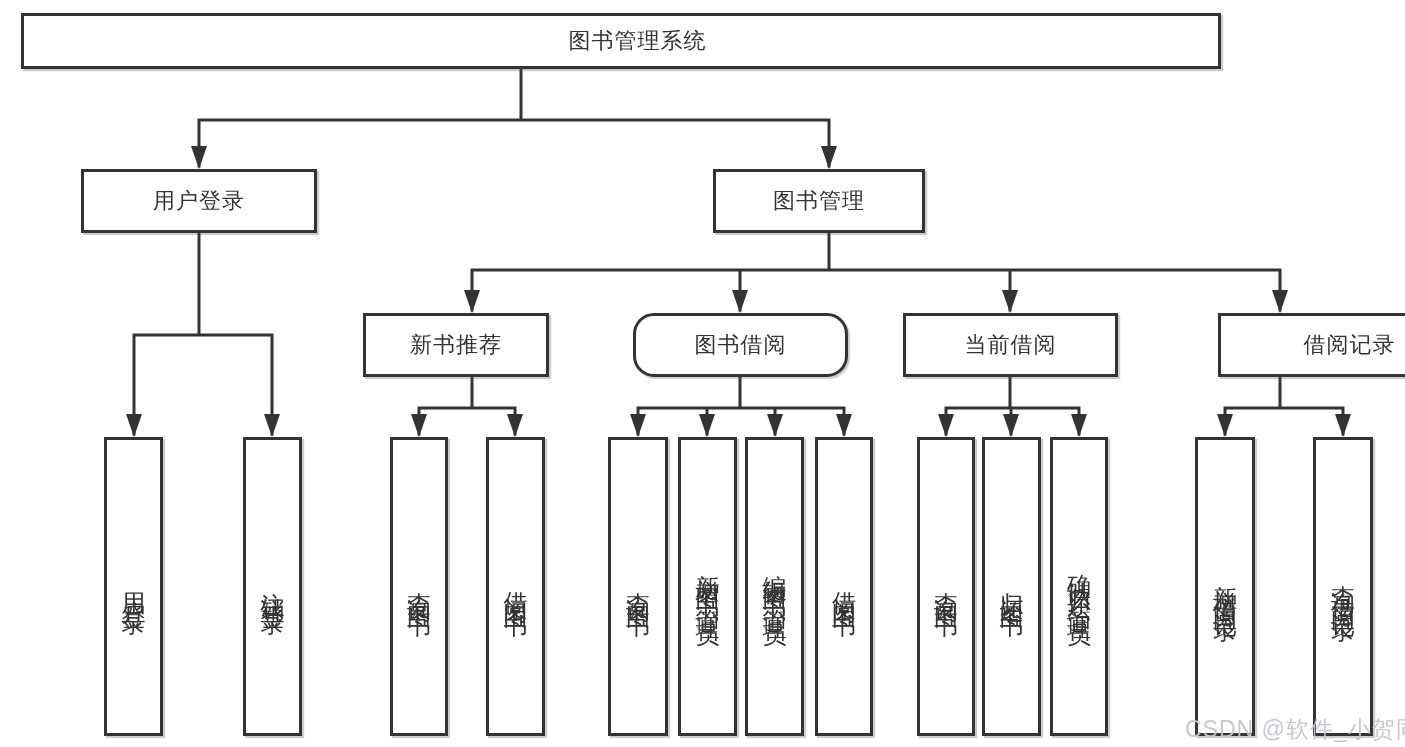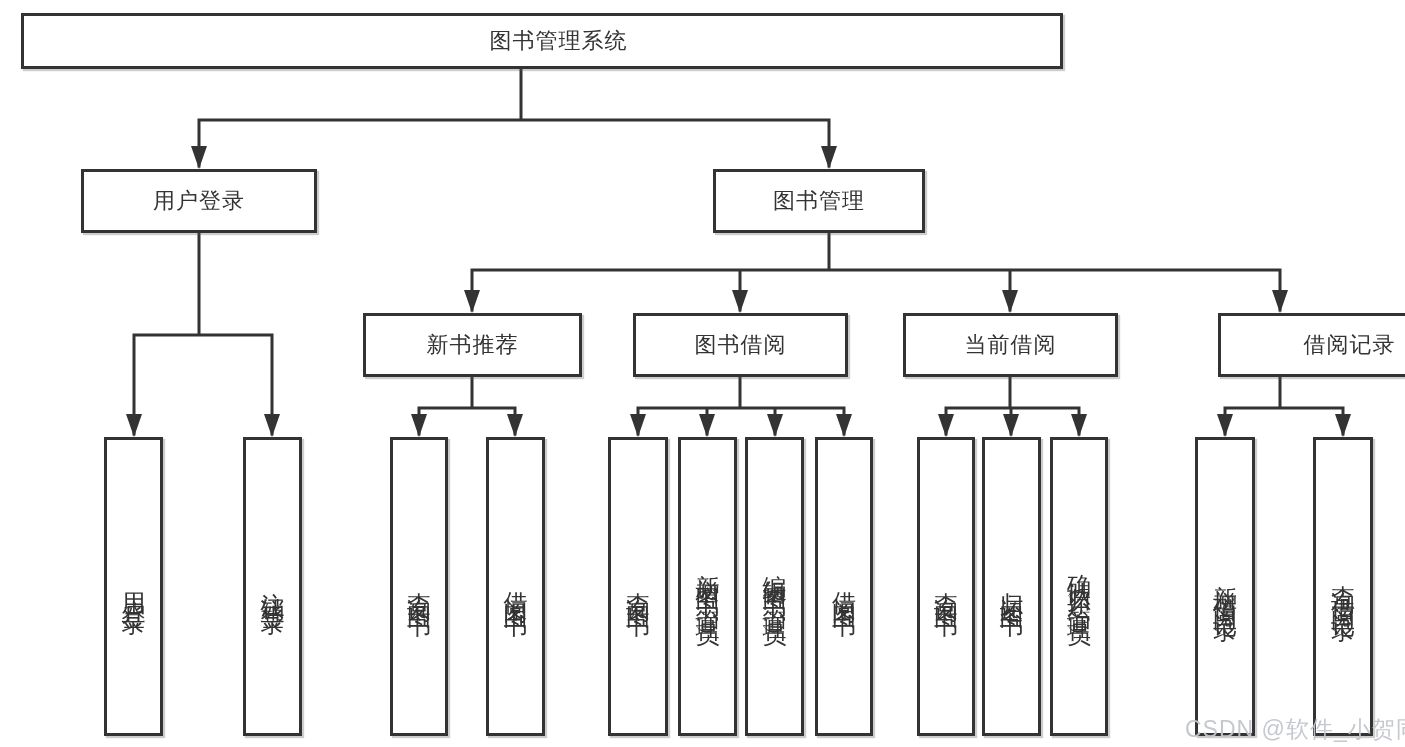--- a/index.html
+++ b/index.html
@@ -30,25 +30,25 @@
   .node.h-label { font-size: 22px; letter-spacing: 1px; }
   .node.leaf span.vtext {
     writing-mode: vertical-rl;
     text-orientation: mixed;
     font-size: 24px;
     letter-spacing: 7px;
     line-height: 1;
     white-space: nowrap;
   }
   
-  .n-root  { left: 21px;  top: 13px;  width: 1042px; height: 56px; padding-left: 33px; }
+  .n-root  { left: 21px;  top: 13px;  width: 1200px; height: 56px; padding-left: 33px; }
   .n-l2a   { left: 81px;  top: 169px; width: 236px;  height: 64px; }
   .n-l2b   { left: 713px; top: 169px; width: 212px;  height: 64px; }
-  .n-l3a   { left: 363px; top: 313px; width: 219px;  height: 64px; }
-  .n-l3b   { left: 633px; top: 313px; width: 215px;  height: 64px; }
+  .n-l3a   { left: 363px; top: 313px; width: 186px;  height: 64px; }
+  .n-l3b   { left: 633px; top: 313px; width: 215px;  height: 64px; border-radius: 21px; }
   .n-l3c   { left: 903px; top: 313px; width: 215px;  height: 64px; align-items: center; }
   .n-l3d   { left: 1218px;top: 313px; width: 215px;  height: 64px; padding-left: 48px; }
   
   .leaf { top: 437px; height: 299px; width: 59px; }
   .g1b1 { left: 104px; }
   .g1b2 { left: 243px; }
   .g2b1 { left: 390px; width: 58px; }
   .g2b2 { left: 486px; }
   .g3b1 { left: 608px; width: 60px; }
   .g3b2 { left: 678px; }

